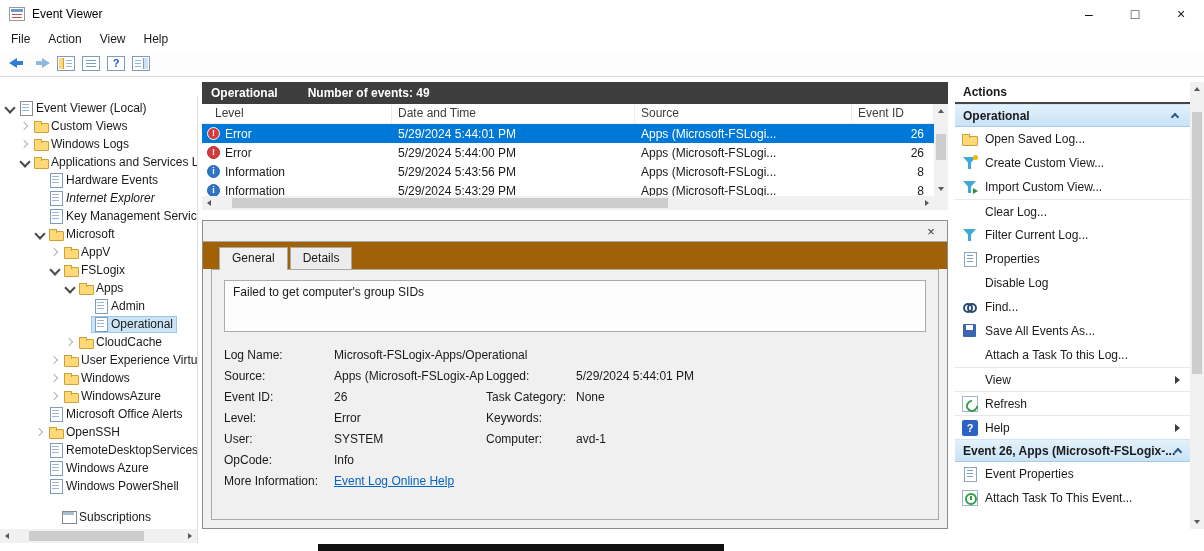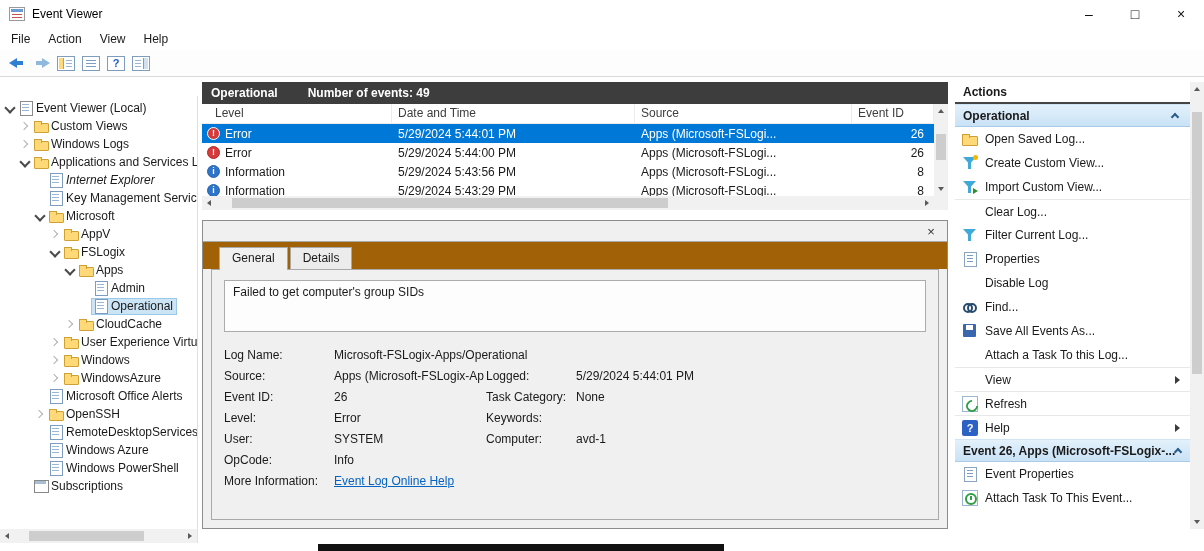--- a/index.html
+++ b/index.html
@@ -206,20 +206,27 @@
             <span class="tlabel">Windows Logs</span>
           </span>
         </div>
         <div class="tree-row" style="padding-left: 17px;">
           <span class="twisty open"></span>
           <span class="tr-core">
             <span class="ticon folder"></span>
             <span class="tlabel">Applications and Services Lo</span>
           </span>
         </div>
+        <div class="tree-row" style="padding-left: 32px;">
+          <span class="twisty "></span>
+          <span class="tr-core">
+            <span class="ticon log"></span>
+            <span class="tlabel">Hardware Events</span>
+          </span>
+        </div>
         <div class="tree-row" style="padding-left: 32px; font-style: italic;">
           <span class="twisty "></span>
           <span class="tr-core">
             <span class="ticon log"></span>
             <span class="tlabel">Internet Explorer</span>
           </span>
         </div>
         <div class="tree-row" style="padding-left: 32px;">
           <span class="twisty "></span>
           <span class="tr-core">
@@ -325,21 +332,21 @@
             <span class="tlabel">Windows Azure</span>
           </span>
         </div>
         <div class="tree-row" style="padding-left: 32px;">
           <span class="twisty "></span>
           <span class="tr-core">
             <span class="ticon log"></span>
             <span class="tlabel">Windows PowerShell</span>
           </span>
         </div>
-        <div class="tree-row" style="padding-left: 17px;">
+        <div class="tree-row" style="padding-left: 17px; flex-direction: column;">
           <span class="twisty "></span>
           <span class="tr-core">
             <span class="ticon subscriptions"></span>
             <span class="tlabel">Subscriptions</span>
           </span>
         </div>
       </div>
     <div class="hscroll tree-hscroll">
       <div class="sb-btn">
           <span class="tri-left"></span>

